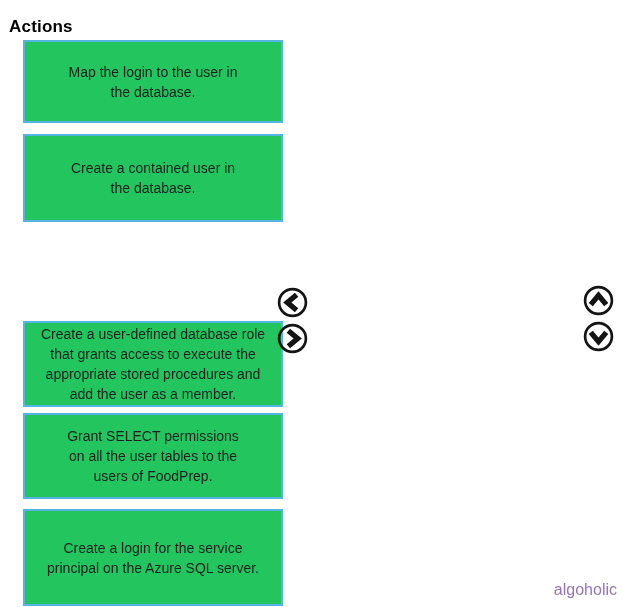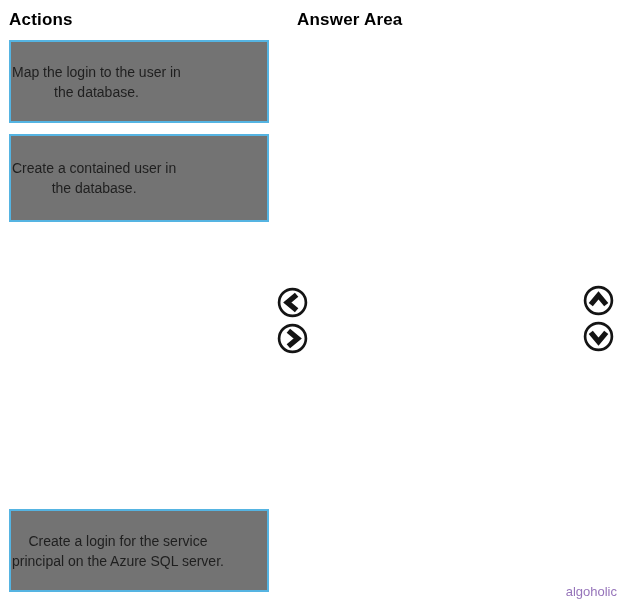--- a/index.html
+++ b/index.html
@@ -14,37 +14,37 @@
   .screen {
     position: relative;
     width: 623px;
     height: 607px;
     background: var(--bg);
     font-family: "Liberation Sans", sans-serif;
     overflow: hidden;
   }
   .col-title {
     position: absolute;
-    top: 10px;
+    top: 17px;
     font-size: 17px;
     font-weight: bold;
     color: #000;
     letter-spacing: 0.2px;
   }
   .title-actions { left: 9px; }
   .title-answer { left: 297px; }
   .action-card {
     position: absolute;
-    left: 9px;
+    left: 23px;
     width: 260px;
     border: 2px solid var(--box-border);
-    background: #737373;
+    background: #22c55e;
     display: flex;
     align-items: center;
-    justify-content: flex-start;
+    justify-content: center;
     cursor: move;
   }
   .action-card .card-text {
     white-space: pre-line;
     text-align: center;
     font-size: 14px;
     line-height: 20px;
     color: var(--text-color);
     padding: 2px 1px;
   }
@@ -72,46 +72,56 @@
     stroke-linecap: butt;
   }
   .btn-move-left  { left: 276px; top: 286px; }
   .btn-move-right { left: 276px; top: 322px; }
   .btn-move-up    { left: 582px; top: 284px; }
   .btn-move-down  { left: 582px; top: 320px; }
   .watermark {
     position: absolute;
     right: 6px;
     bottom: 8px;
-    font-size: 13px;
+    font-size: 16px;
     color: var(--watermark-color);
   }
 </style>
 </head>
 <body>
 
 <div class="screen">
 
   <div class="col-title title-actions">Actions</div>
-  <div class="col-title title-answer">Answer Area</div>
 
   <div class="action-card" style="top:40px;height:83px;">
     <span class="card-text">Map the login to the user in
 the database.</span>
   </div>
 
   <div class="action-card" style="top:134px;height:88px;">
     <span class="card-text">Create a contained user in
 the database.</span>
   </div>
 
 
+  <div class="action-card" style="top:321px;height:86px;">
+    <span class="card-text">Create a user-defined database role
+that grants access to execute the
+appropriate stored procedures and
+add the user as a member.</span>
+  </div>
 
+  <div class="action-card" style="top:413px;height:86px;">
+    <span class="card-text">Grant SELECT permissions
+on all the user tables to the
+users of FoodPrep.</span>
+  </div>
 
-  <div class="action-card" style="top:509px;height:83px;">
+  <div class="action-card" style="top:509px;height:97px;">
     <span class="card-text">Create a login for the service
 principal on the Azure SQL server.</span>
   </div>
 
   <div class="answer-area" style="position:absolute;left:297px;top:40px;width:270px;height:552px;"></div>
 
   <button class="circle-btn btn-move-left" aria-label="move left">
     <svg viewBox="0 0 32 32">
       <circle cx="16" cy="16" r="13"></circle>
       <polyline points="20,8.5 11,16 20,23.5"></polyline>

